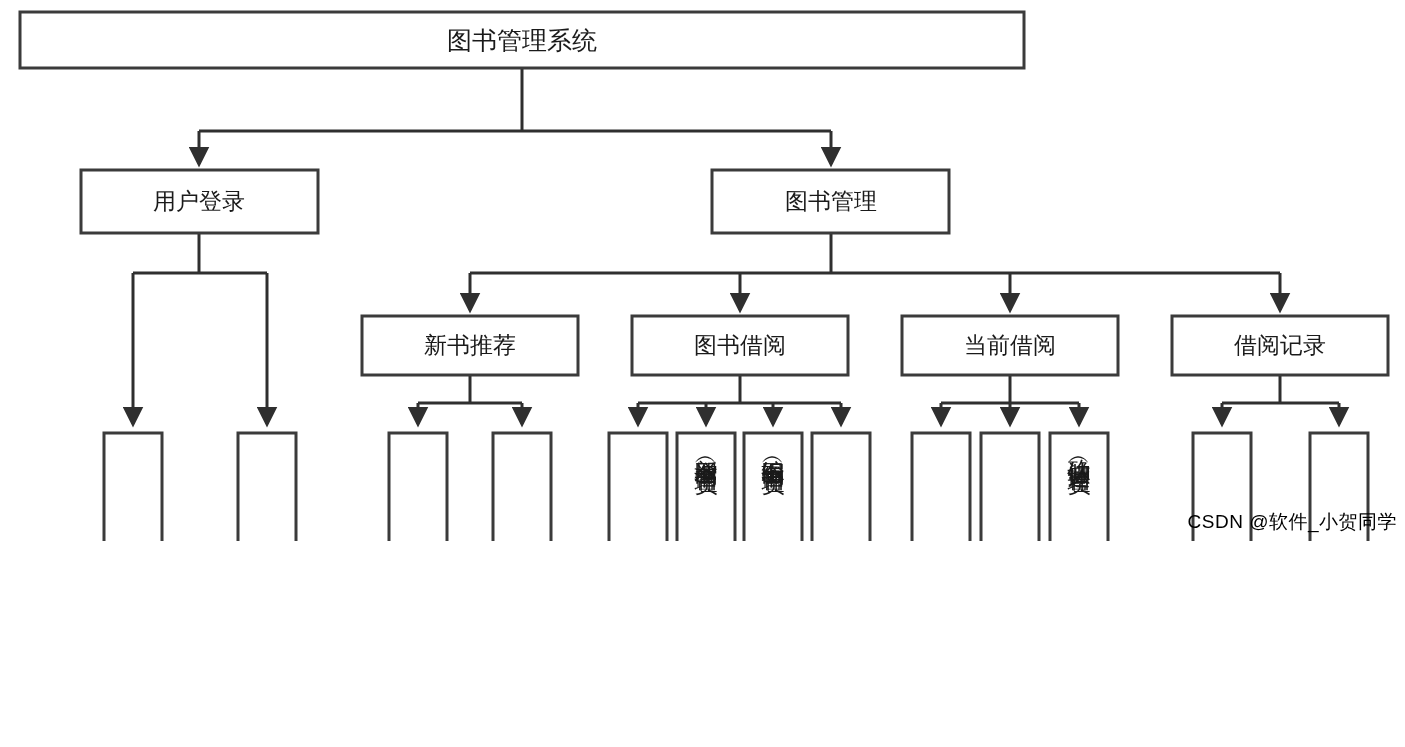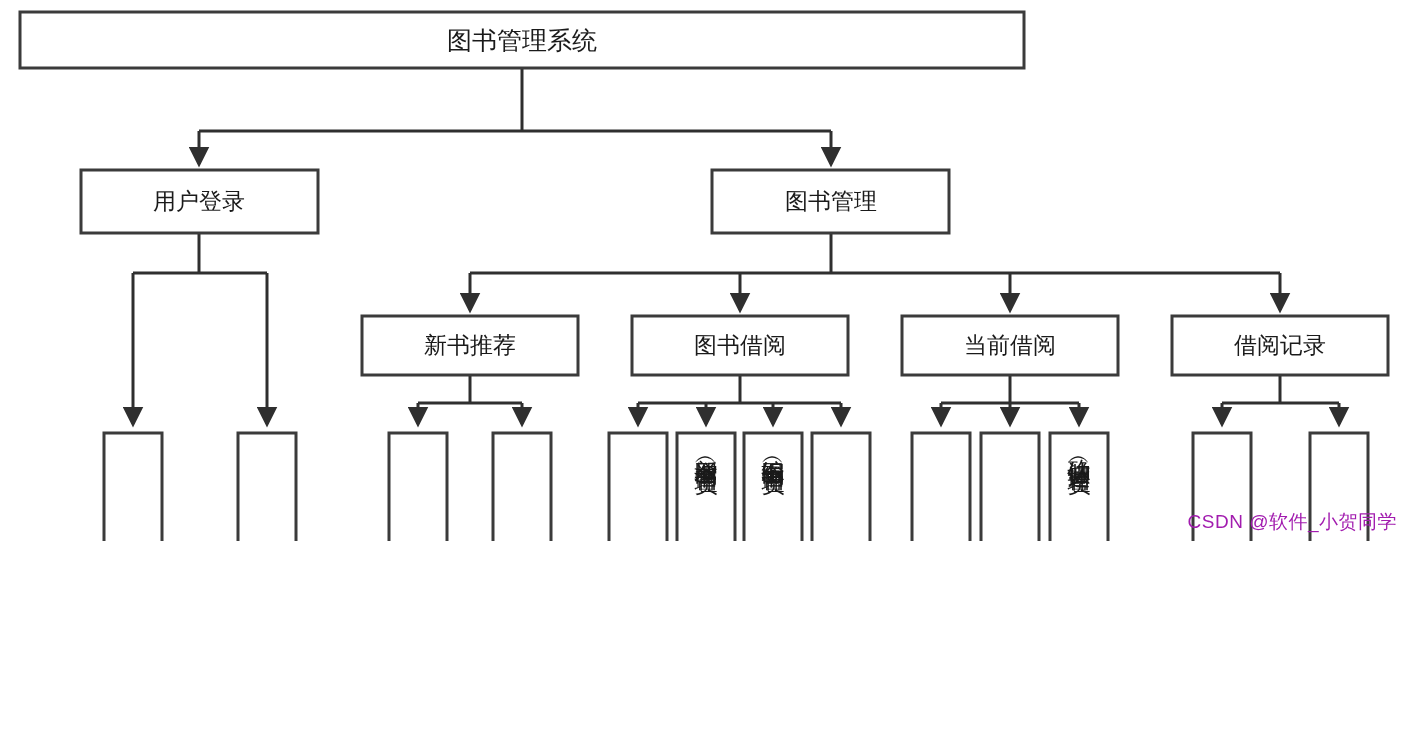--- a/index.html
+++ b/index.html
@@ -59,21 +59,21 @@
     letter-spacing: 2px;
     color: #1a1a1a;
     white-space: nowrap;
   }
   .watermark {
     position: absolute;
     right: 8px;
     bottom: 6px;
     font-family: "Liberation Sans", "DejaVu Sans", sans-serif;
     font-size: 19px;
-    color: #a21caf;
+    color: #000000;
     letter-spacing: 0.5px;
     white-space: nowrap;
   }
 </style>
 </head>
 <body>
 
 <div id="stage">
 
   <svg class="diagram" viewBox="0 0 1405 747">

